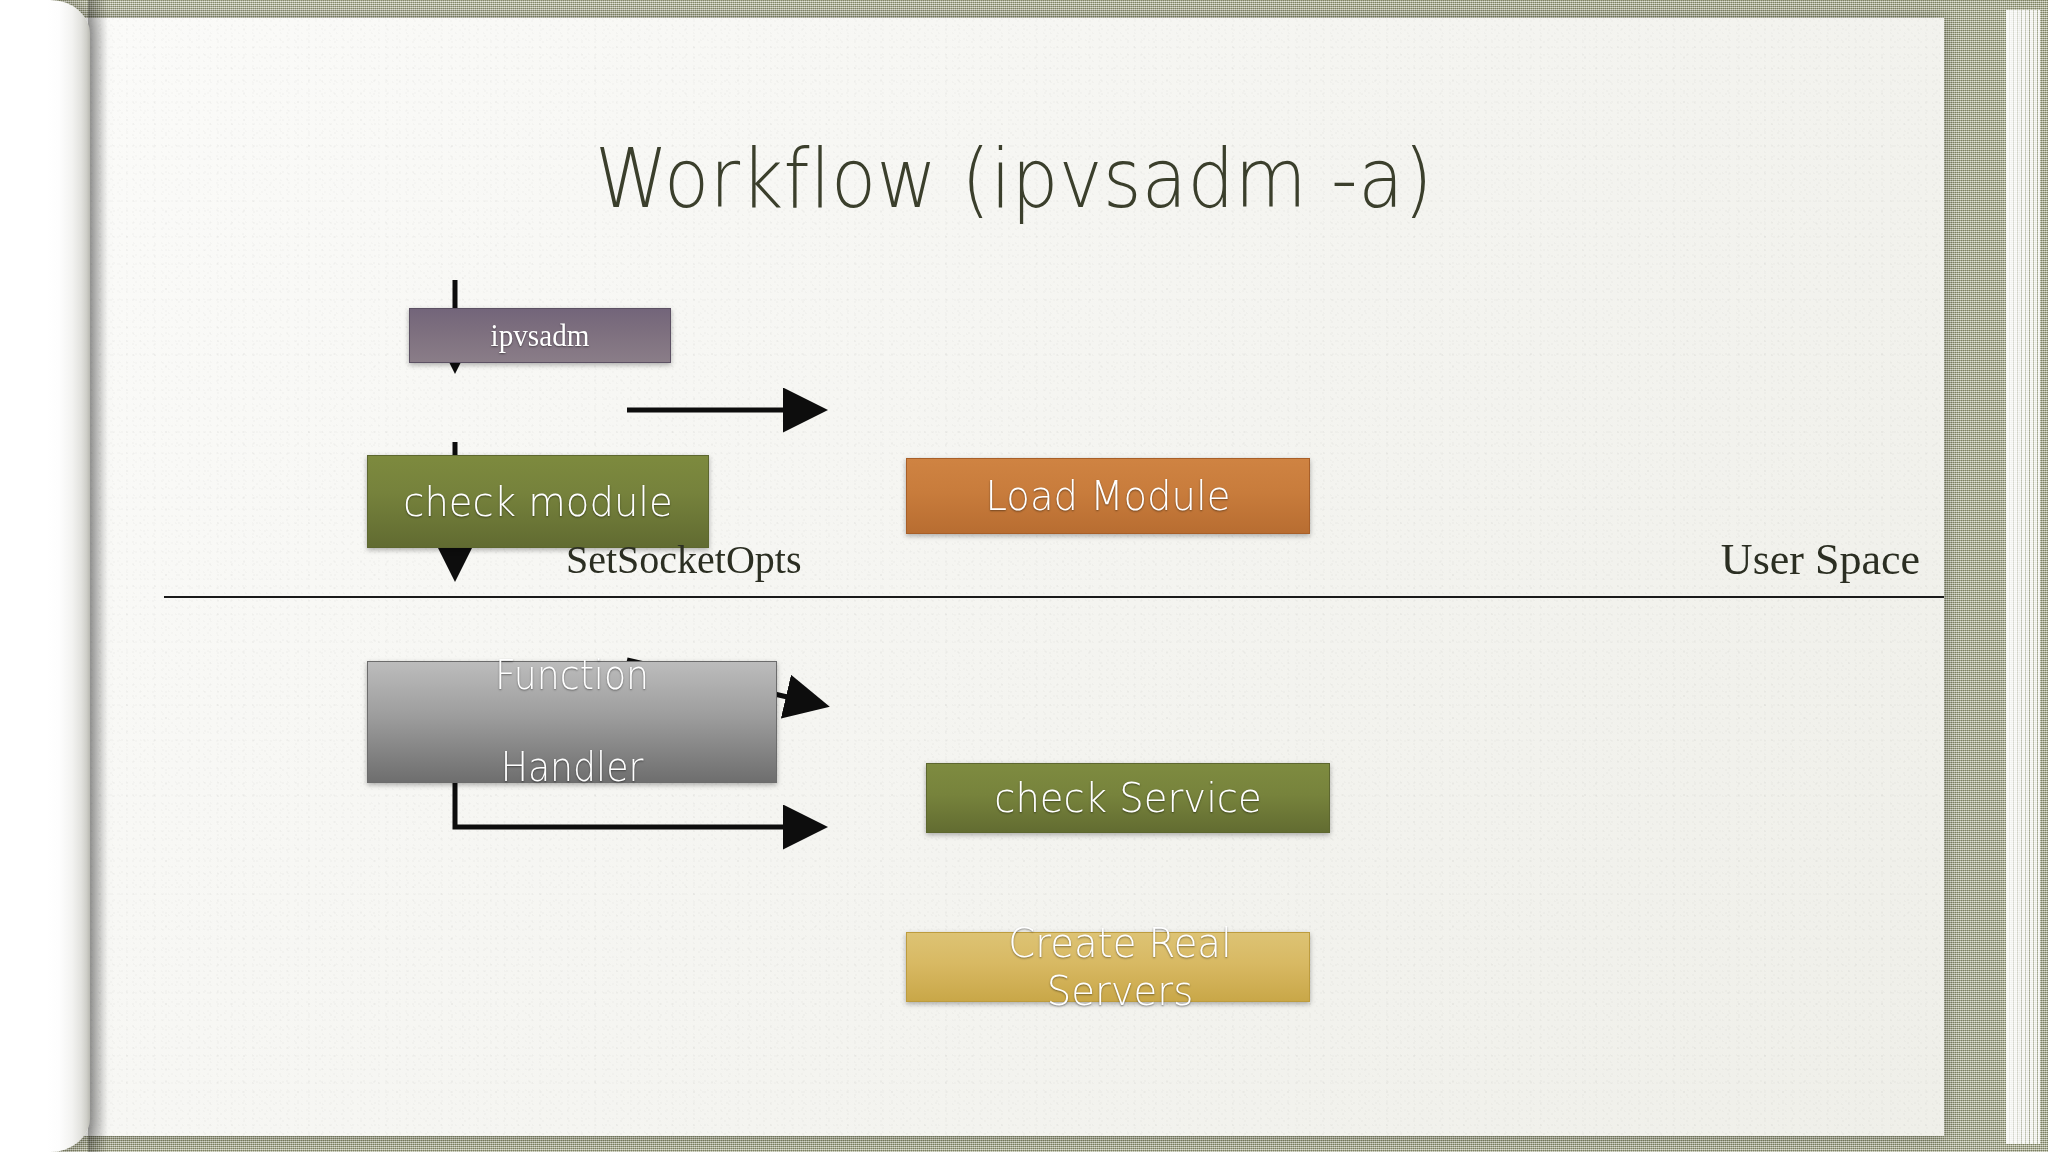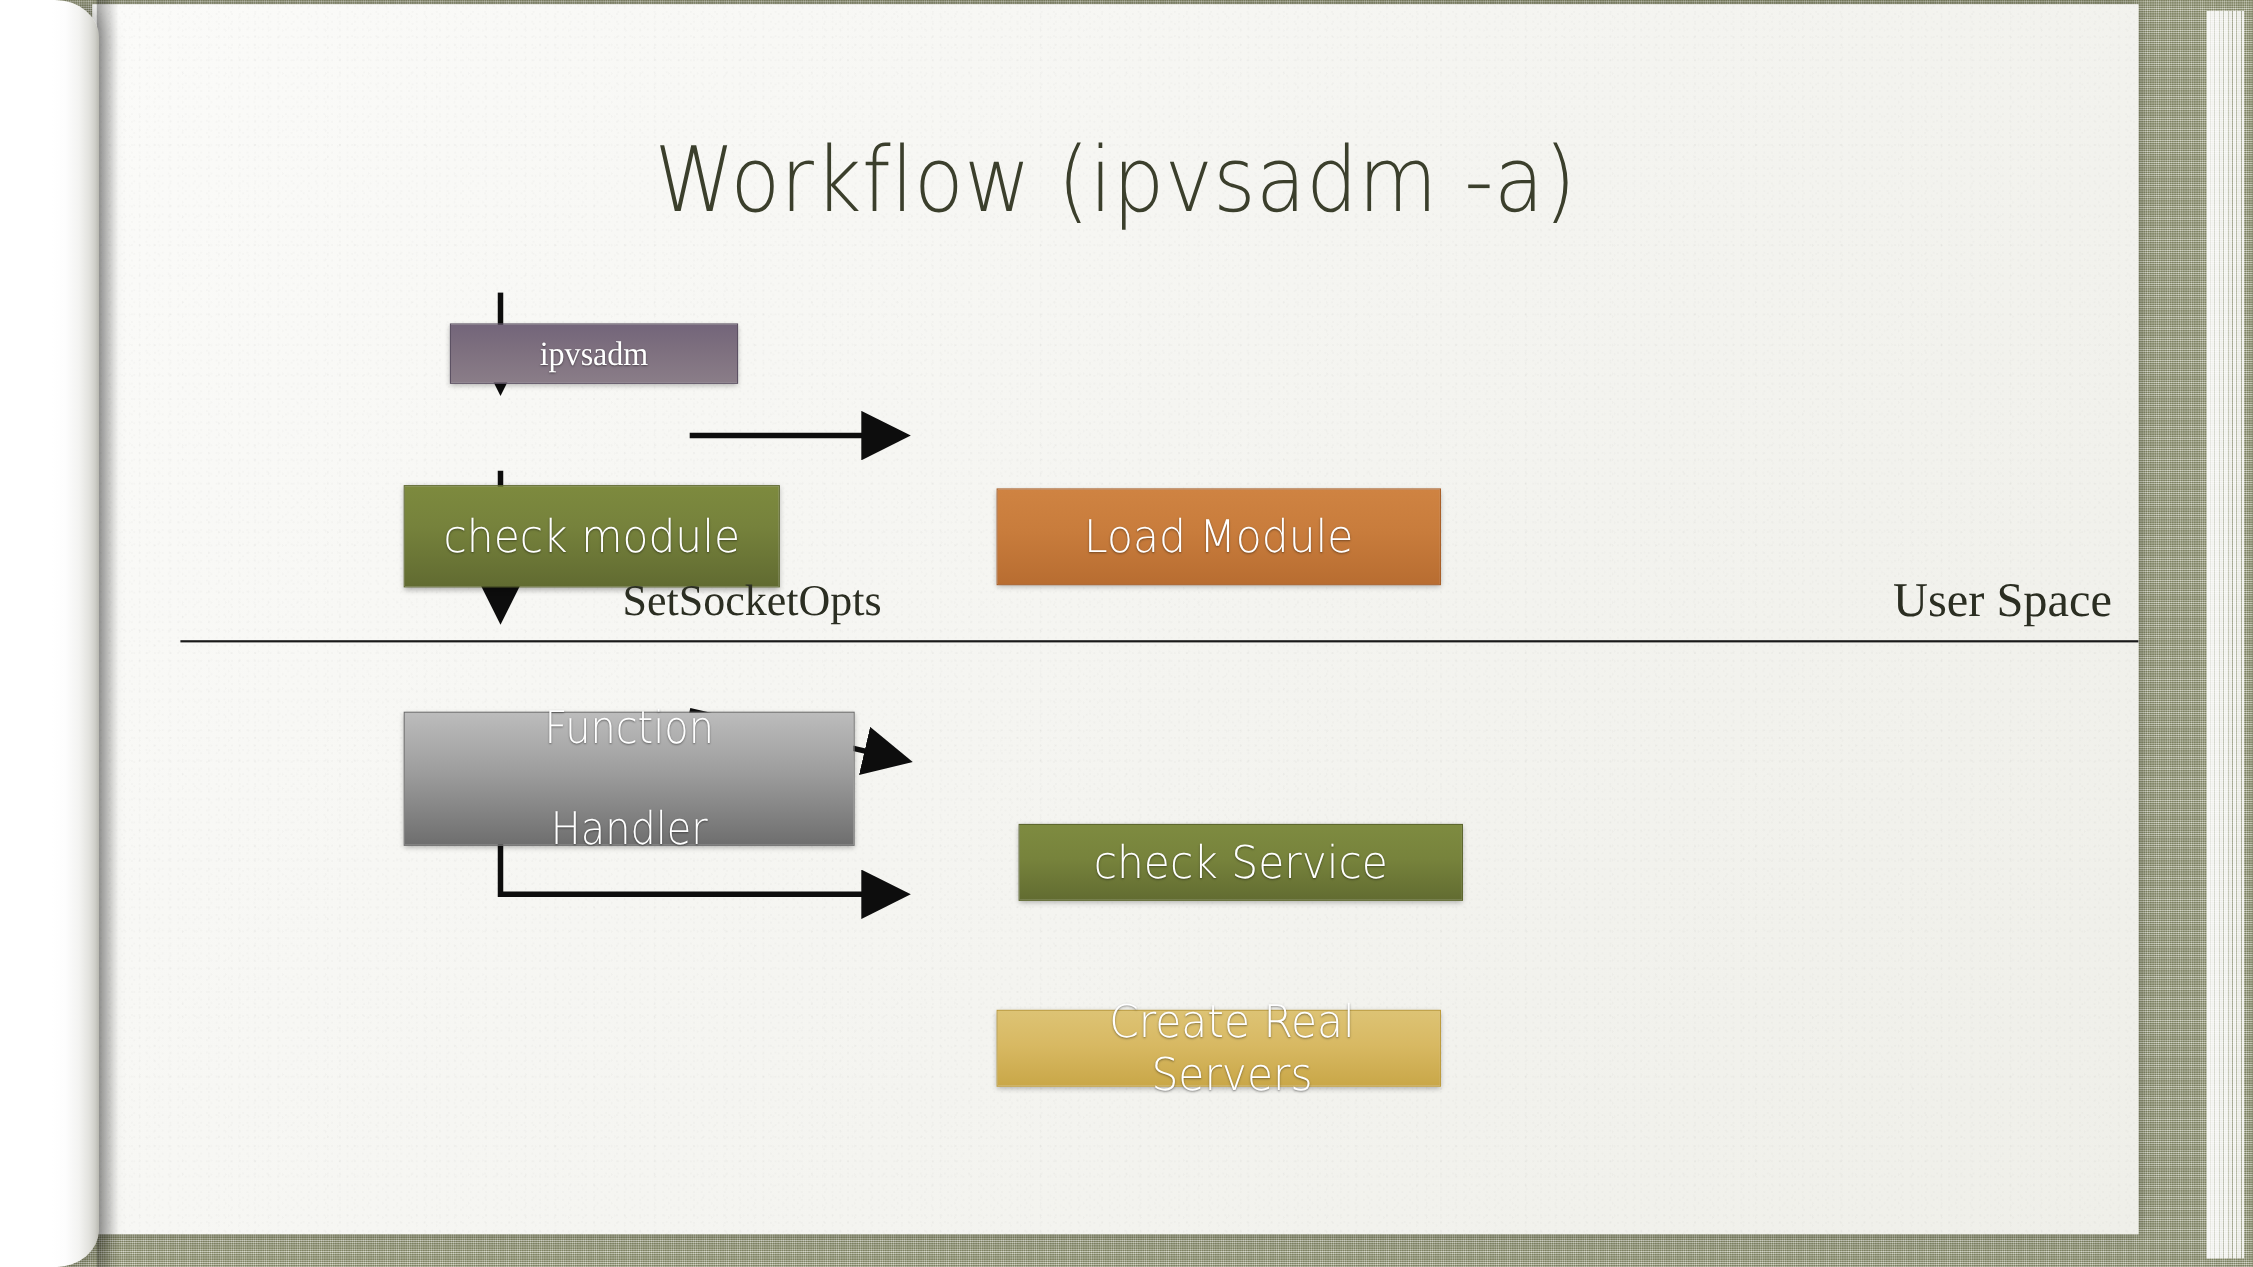--- a/index.html
+++ b/index.html
@@ -33,21 +33,21 @@
     filter:blur(.3px);
     opacity:.92;
   }
   .page-stack:after{
     content:"";position:absolute;inset:0;
     background:linear-gradient(90deg,rgba(255,255,255,.9),rgba(255,255,255,0) 70%);
   }
 
   
   .paper{
-    position:absolute;left:84px;top:4px;width:1860px;height:1118px;
+    position:absolute;left:84px;top:18px;width:1860px;height:1118px;
     background-color:#f7f7f4;
     background-image:
       radial-gradient(circle at 12% 20%, rgba(0,0,0,.020) 0 1px, transparent 1px),
       radial-gradient(circle at 47% 63%, rgba(0,0,0,.018) 0 1px, transparent 1px),
       radial-gradient(circle at 78% 35%, rgba(0,0,0,.016) 0 1px, transparent 1px),
       radial-gradient(circle at 31% 84%, rgba(0,0,0,.020) 0 1px, transparent 1px),
       linear-gradient(125deg,#fbfbf9 0%,#f4f4f0 55%,#efefe9 100%);
     background-size:7px 7px,11px 11px,9px 9px,13px 13px,100% 100%;
     box-shadow:0 0 14px rgba(0,0,0,.28);
     overflow:hidden;
@@ -97,21 +97,21 @@
     background:linear-gradient(180deg,#73657a 0%,#7e707f 45%,#8a7d88 100%);
     border:1px solid #5c5163;
     font-family:Liberation Serif, serif;
   }
   .n-checkmodule{
     left:283px;top:437px;width:342px;height:93px;font-size:41px;
     background:linear-gradient(180deg,#7d8a3e 0%,#76823c 40%,#616b31 100%);
     border:1px solid #5d672f;
   }
   .n-loadmodule{
-    left:822px;top:440px;width:404px;height:88px;font-size:41px;
+    left:822px;top:440px;width:404px;height:76px;font-size:41px;
     background:linear-gradient(180deg,#cf8342 0%,#c87c3c 45%,#b86d31 100%);
     border:1px solid #a85f28;
   }
   .n-funchandler{
     left:283px;top:643px;width:410px;height:122px;font-size:41px;line-height:1.12;
     background:linear-gradient(180deg,#bcbcbc 0%,#9d9d9d 45%,#6e6e6e 100%);
     border:1px solid #6c6c6c;
   }
   .n-checkservice{
     left:822px;top:745px;width:404px;height:70px;font-size:41px;

